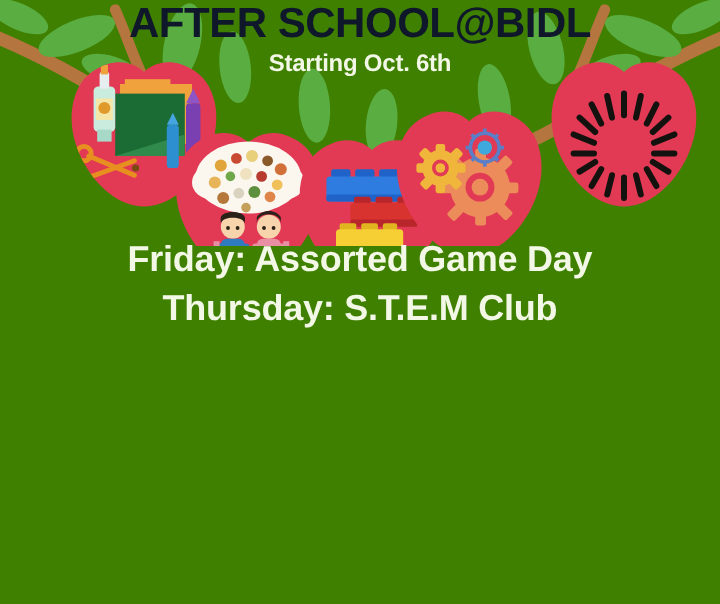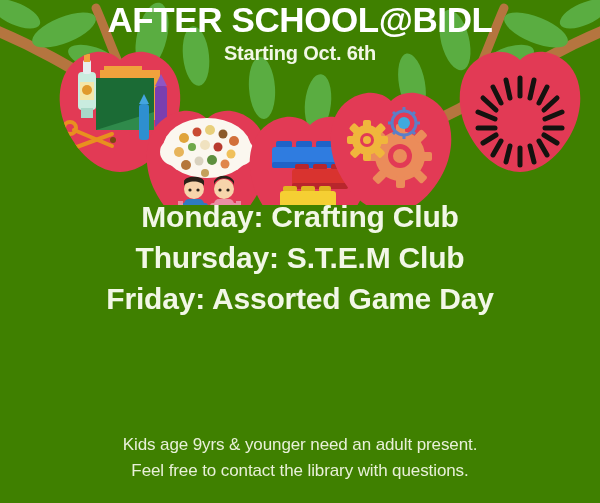--- a/index.html
+++ b/index.html
@@ -37,21 +37,21 @@
     top: 2px;
     width: 600px;
     text-align: center;
     z-index: 5;
     pointer-events: none;
   }
   .title {
     display: block;
     font-size: 35px;
     font-weight: bold;
-    color: #ffffff;
+    color: #0f172a;
     letter-spacing: -0.4px;
     line-height: 1.05;
     margin: 0;
     white-space: nowrap;
   }
   .subtitle {
     display: block;
     font-size: 20px;
     font-weight: bold;
     color: #f2f7e6;
@@ -319,23 +319,18 @@
       </g>
     </svg>
   </div>
 
   <div class="headline">
     <span class="title">AFTER SCHOOL@BIDL</span>
     <span class="subtitle">Starting Oct. 6th</span>
   </div>
 
   <div class="schedule">
-    <span class="schedule-line">Monday: Crafting Club</span>
+    <span class="schedule-line">Friday: Assorted Game Day</span>
     <span class="schedule-line">Thursday: S.T.E.M Club</span>
-    <span class="schedule-line">Friday: Assorted Game Day</span>
   </div>
 
-  <div class="footer">
-    <span class="footer-line">Kids age 9yrs &amp; younger need an adult present.</span>
-    <span class="footer-line">Feel free to contact the library with questions.</span>
-  </div>
 
 </div>
 
 </body></html>

